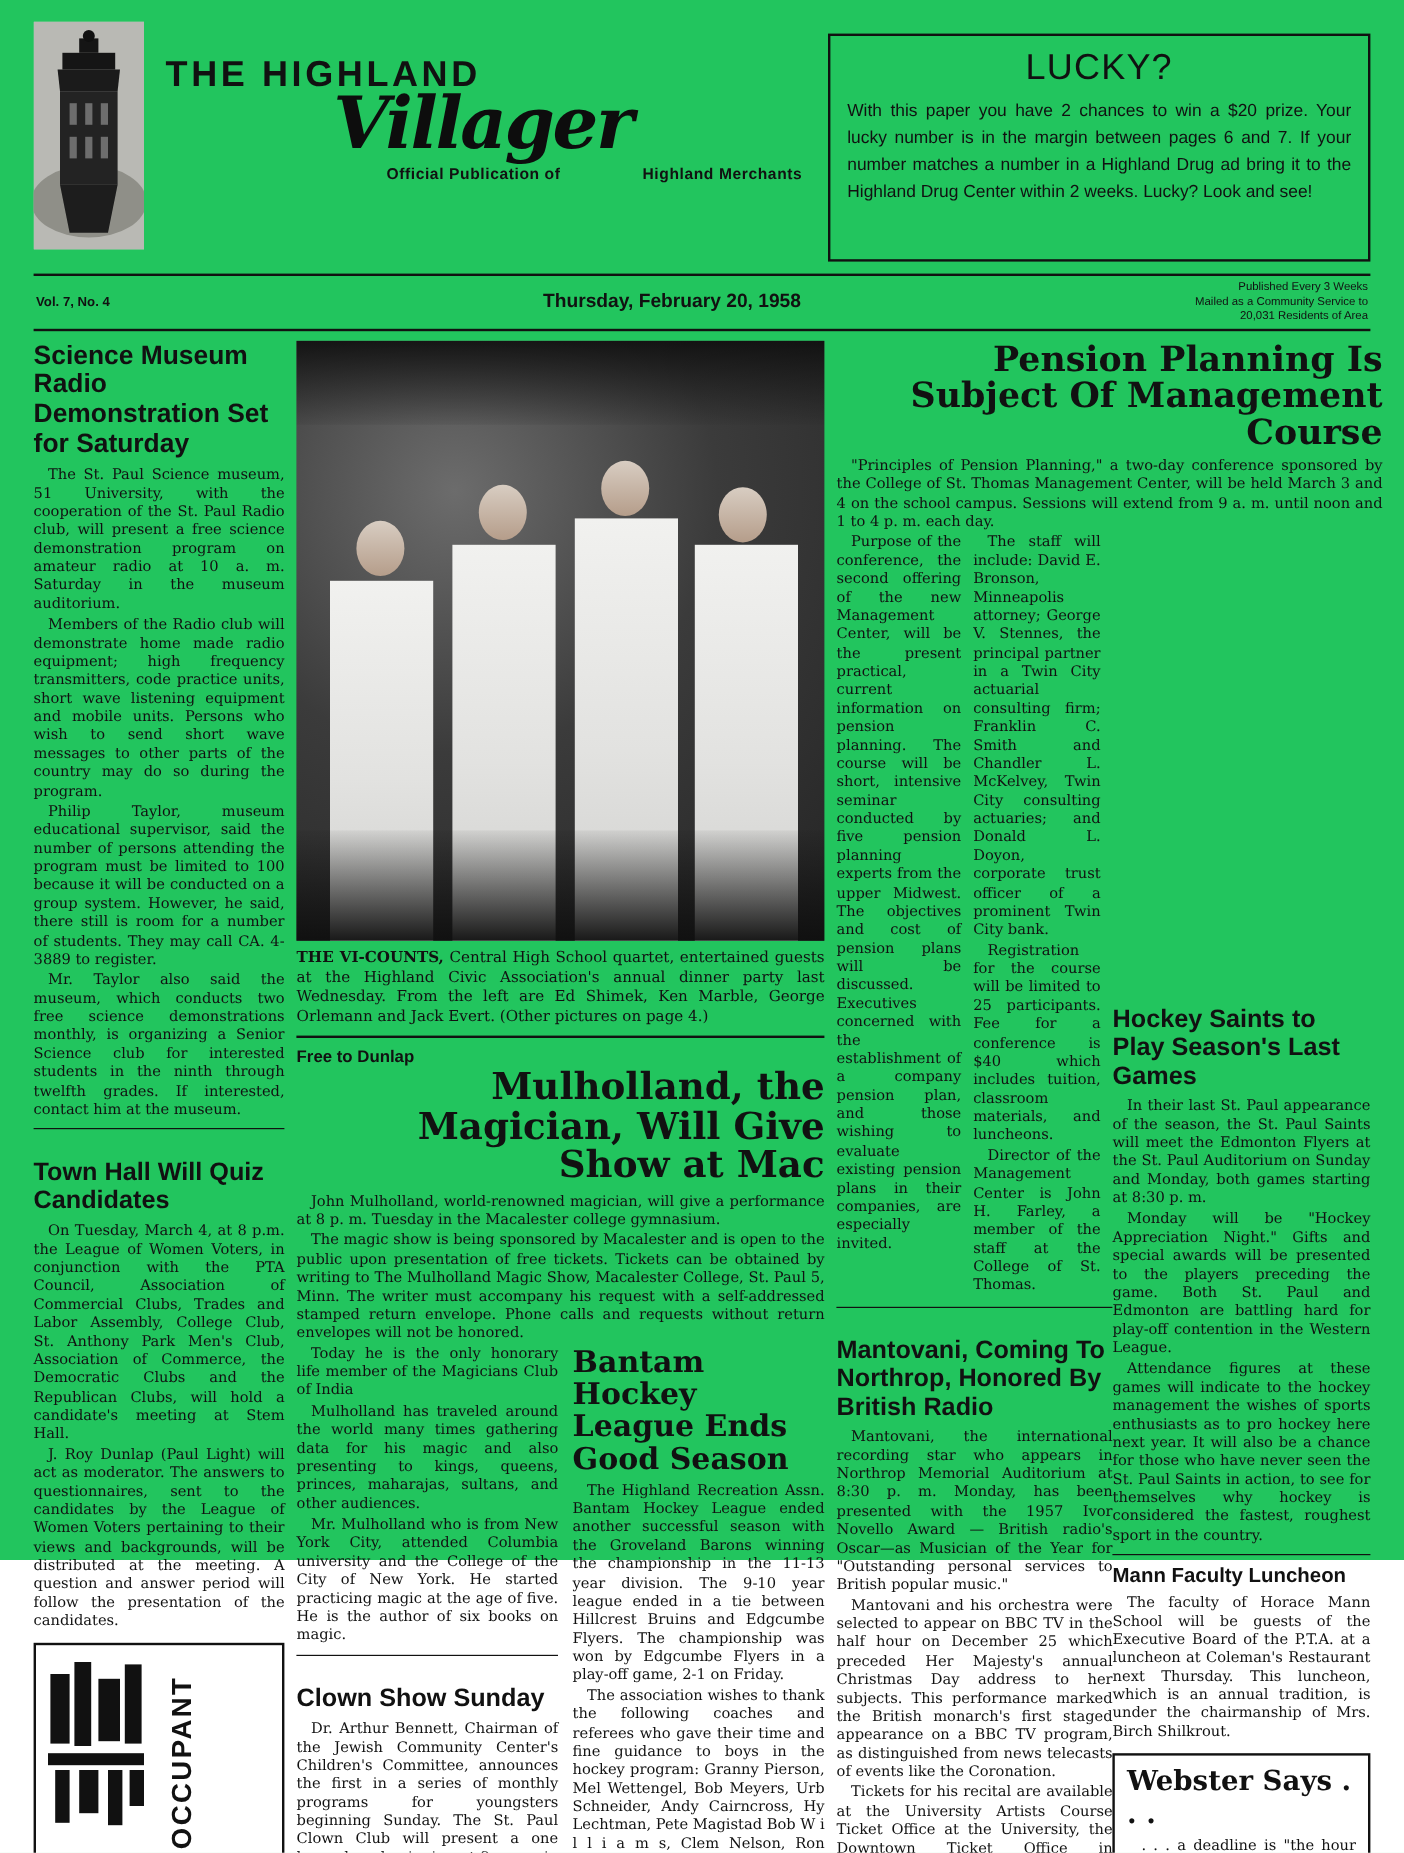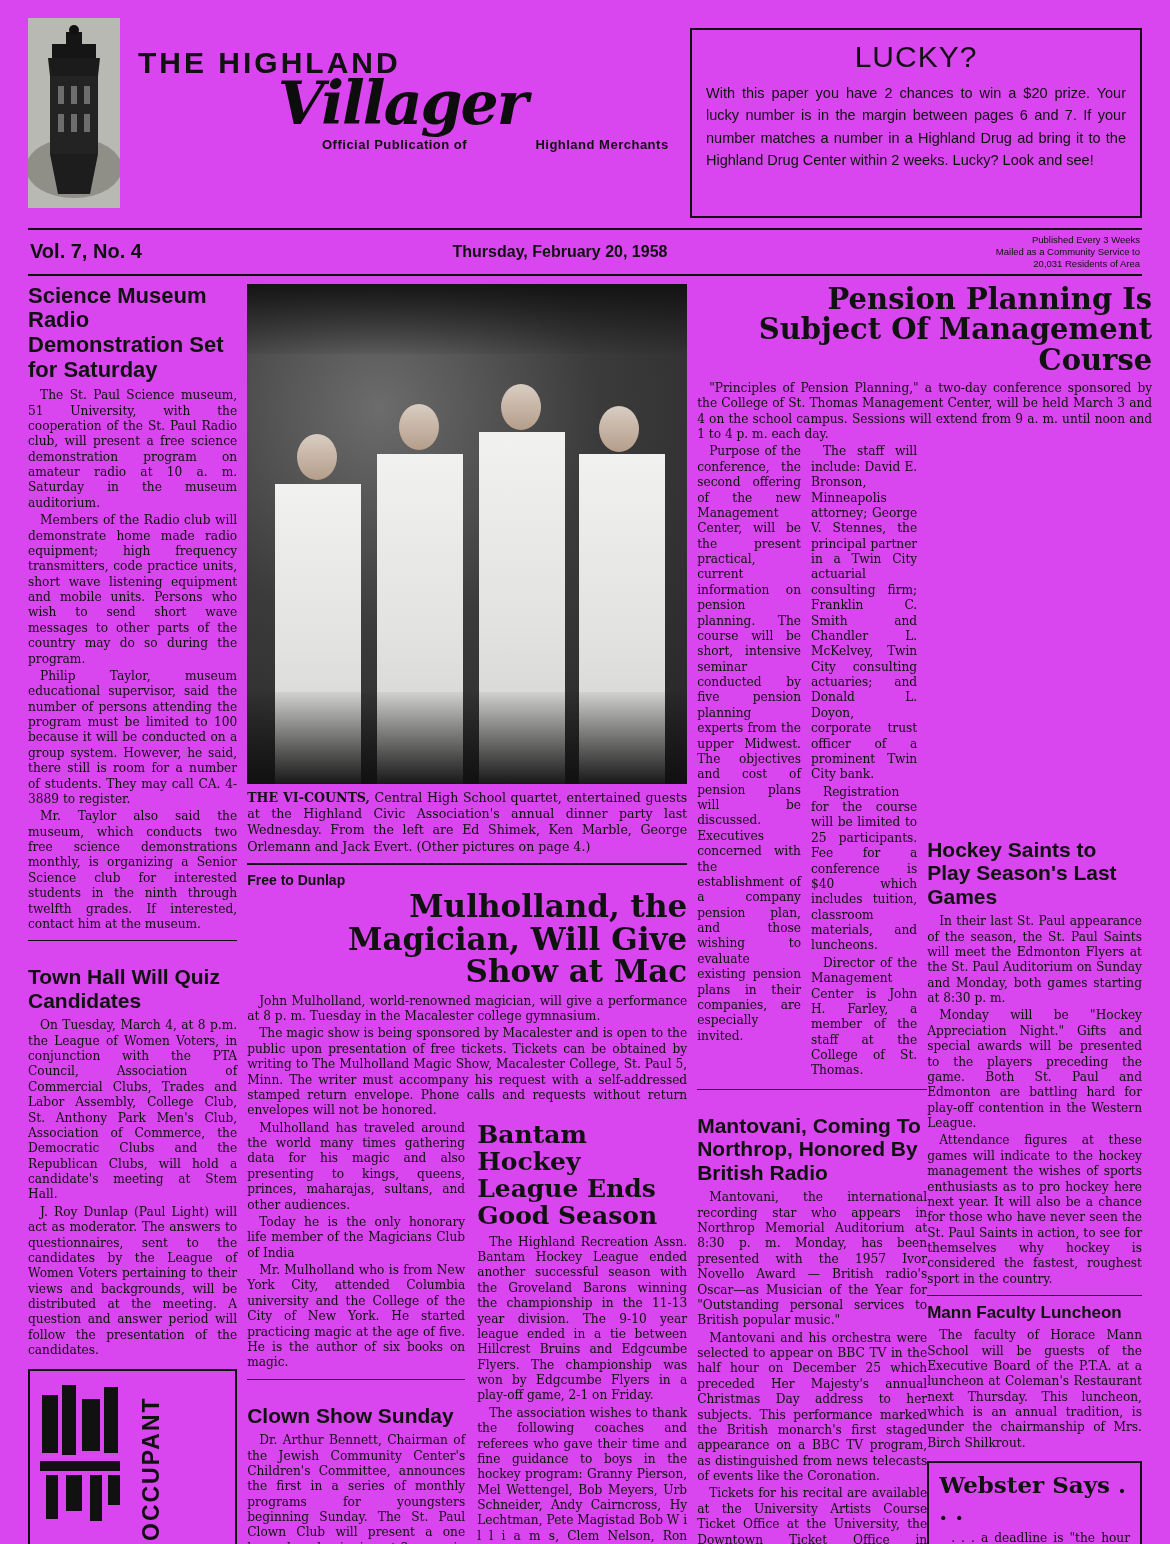--- a/index.html
+++ b/index.html
@@ -10,25 +10,25 @@
   body {
     width: 1170px;
     height: 1544px;
     font-family: "Liberation Serif", serif;
     color: #111;
     position: relative;
     overflow: hidden;
   }
   .page {
     width: 1170px;
-    height: 1544px;
+    height: 1300px;
     position: relative;
     padding: 0;
     box-sizing: border-box;
-    background: #d946ef;
+    background: #22c55e;
   }
 
   
   .masthead {
     display: flex;
     align-items: flex-start;
     padding: 18px 28px 0 28px;
     box-sizing: border-box;
   }
   .tower {
@@ -100,21 +100,21 @@
   
   .folio {
     margin: 10px 28px 0 28px;
     border-top: 2px solid #111;
     border-bottom: 2px solid #111;
     padding: 4px 2px 4px 2px;
     display: flex;
     align-items: center;
     font-family: "Liberation Sans", sans-serif;
   }
-  .folio-left { font-size: 20px; font-weight: bold; width: 210px; }
+  .folio-left { font-size: 11px; font-weight: bold; width: 210px; }
   .folio-center { flex: 1 1 auto; text-align: center; font-size: 16px; font-weight: bold; }
   .folio-right { width: 260px; text-align: right; font-size: 9.5px; line-height: 1.25; }
 
   
   .content {
     display: flex;
     padding: 8px 28px 10px 28px;
     box-sizing: border-box;
   }
   .col { box-sizing: border-box; }
@@ -363,22 +363,22 @@
 
       <div>
         <div class="kicker">Free to Dunlap</div>
         <h2 class="h-serif">Mulholland, the Magician, Will Give Show at Mac</h2>
         <p class="body">John Mulholland, world-renowned magician, will give a performance at 8 p. m. Tuesday in the Macalester college gymnasium.</p>
         <p class="body">The magic show is being sponsored by Macalester and is open to the public upon presentation of free tickets. Tickets can be obtained by writing to The Mulholland Magic Show, Macalester College, St. Paul 5, Minn. The writer must accompany his request with a self-addressed stamped return envelope. Phone calls and requests without return envelopes will not be honored.</p>
       </div>
 
       <div style="display:flex;">
         <div style="width:218px; padding-right:12px;">
+          <p class="body">Today he is the only honorary life member of the Magicians Club of India</p>
           <p class="body">Mulholland has traveled around the world many times gathering data for his magic and also presenting to kings, queens, princes, maharajas, sultans, and other audiences.</p>
-          <p class="body">Today he is the only honorary life member of the Magicians Club of India</p>
           <p class="body">Mr. Mulholland who is from New York City, attended Columbia university and the College of the City of New York. He started practicing magic at the age of five. He is the author of six books on magic.</p>
           <div class="rule"></div>
           <div>
             <h2 class="headline h-med">Clown Show Sunday</h2>
             <p class="body">Dr. Arthur Bennett, Chairman of the Jewish Community Center's Children's Committee, announces the first in a series of monthly programs for youngsters beginning Sunday. The St. Paul Clown Club will present a one hour show beginning at 2 p. m., in the Talmud Torah building, 636 Mississippi Boulevard. Admission is free and all children are invited.</p>
           </div>
         </div>
         <div style="width:210px;">
           <div>
             <h2 class="h-serif-sm">Bantam Hockey League Ends Good Season</h2>

